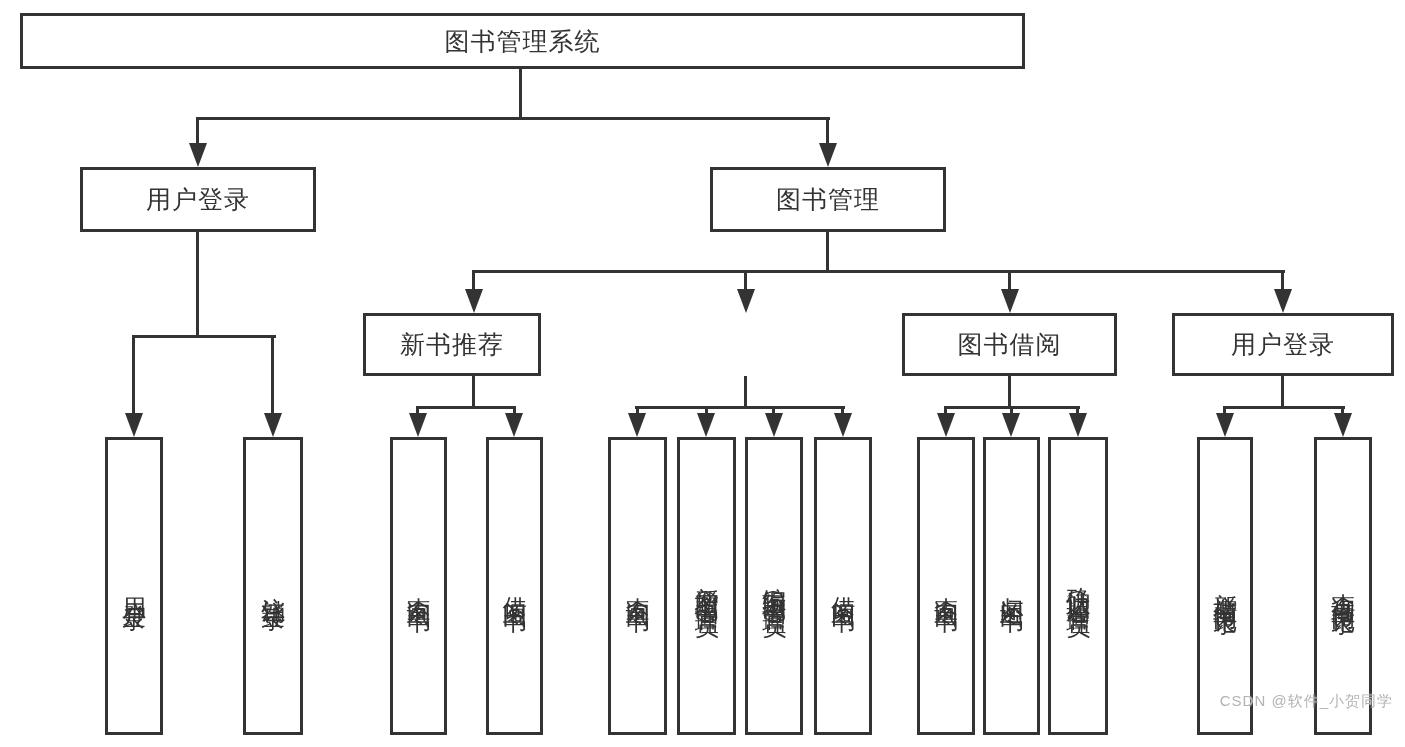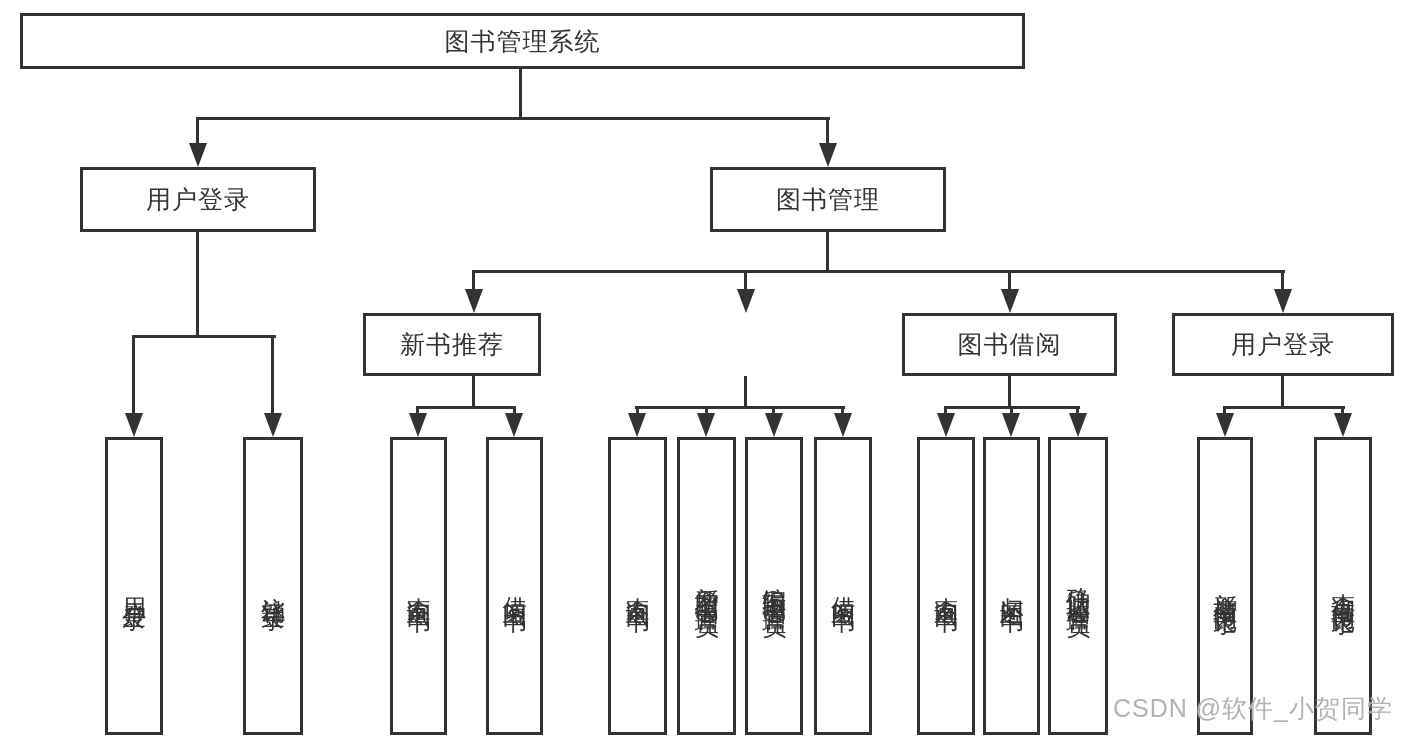--- a/index.html
+++ b/index.html
@@ -47,21 +47,21 @@
   .hl { position: absolute; height: 3px; background: var(--line); }
   .ah {
     position: absolute; width: 0; height: 0;
     border-left: 9px solid transparent;
     border-right: 9px solid transparent;
     border-top: 24px solid var(--line);
   }
   #watermark {
     position: absolute;
     top: 692px; right: 12px;
-    font-size: 25px;
+    font-size: 15px;
     color: var(--watermark);
     letter-spacing: 1px;
     text-shadow: 0 0 2px #ffffff;
     z-index: 5;
     white-space: nowrap;
   }
 </style>
 </head>
 <body>
 

